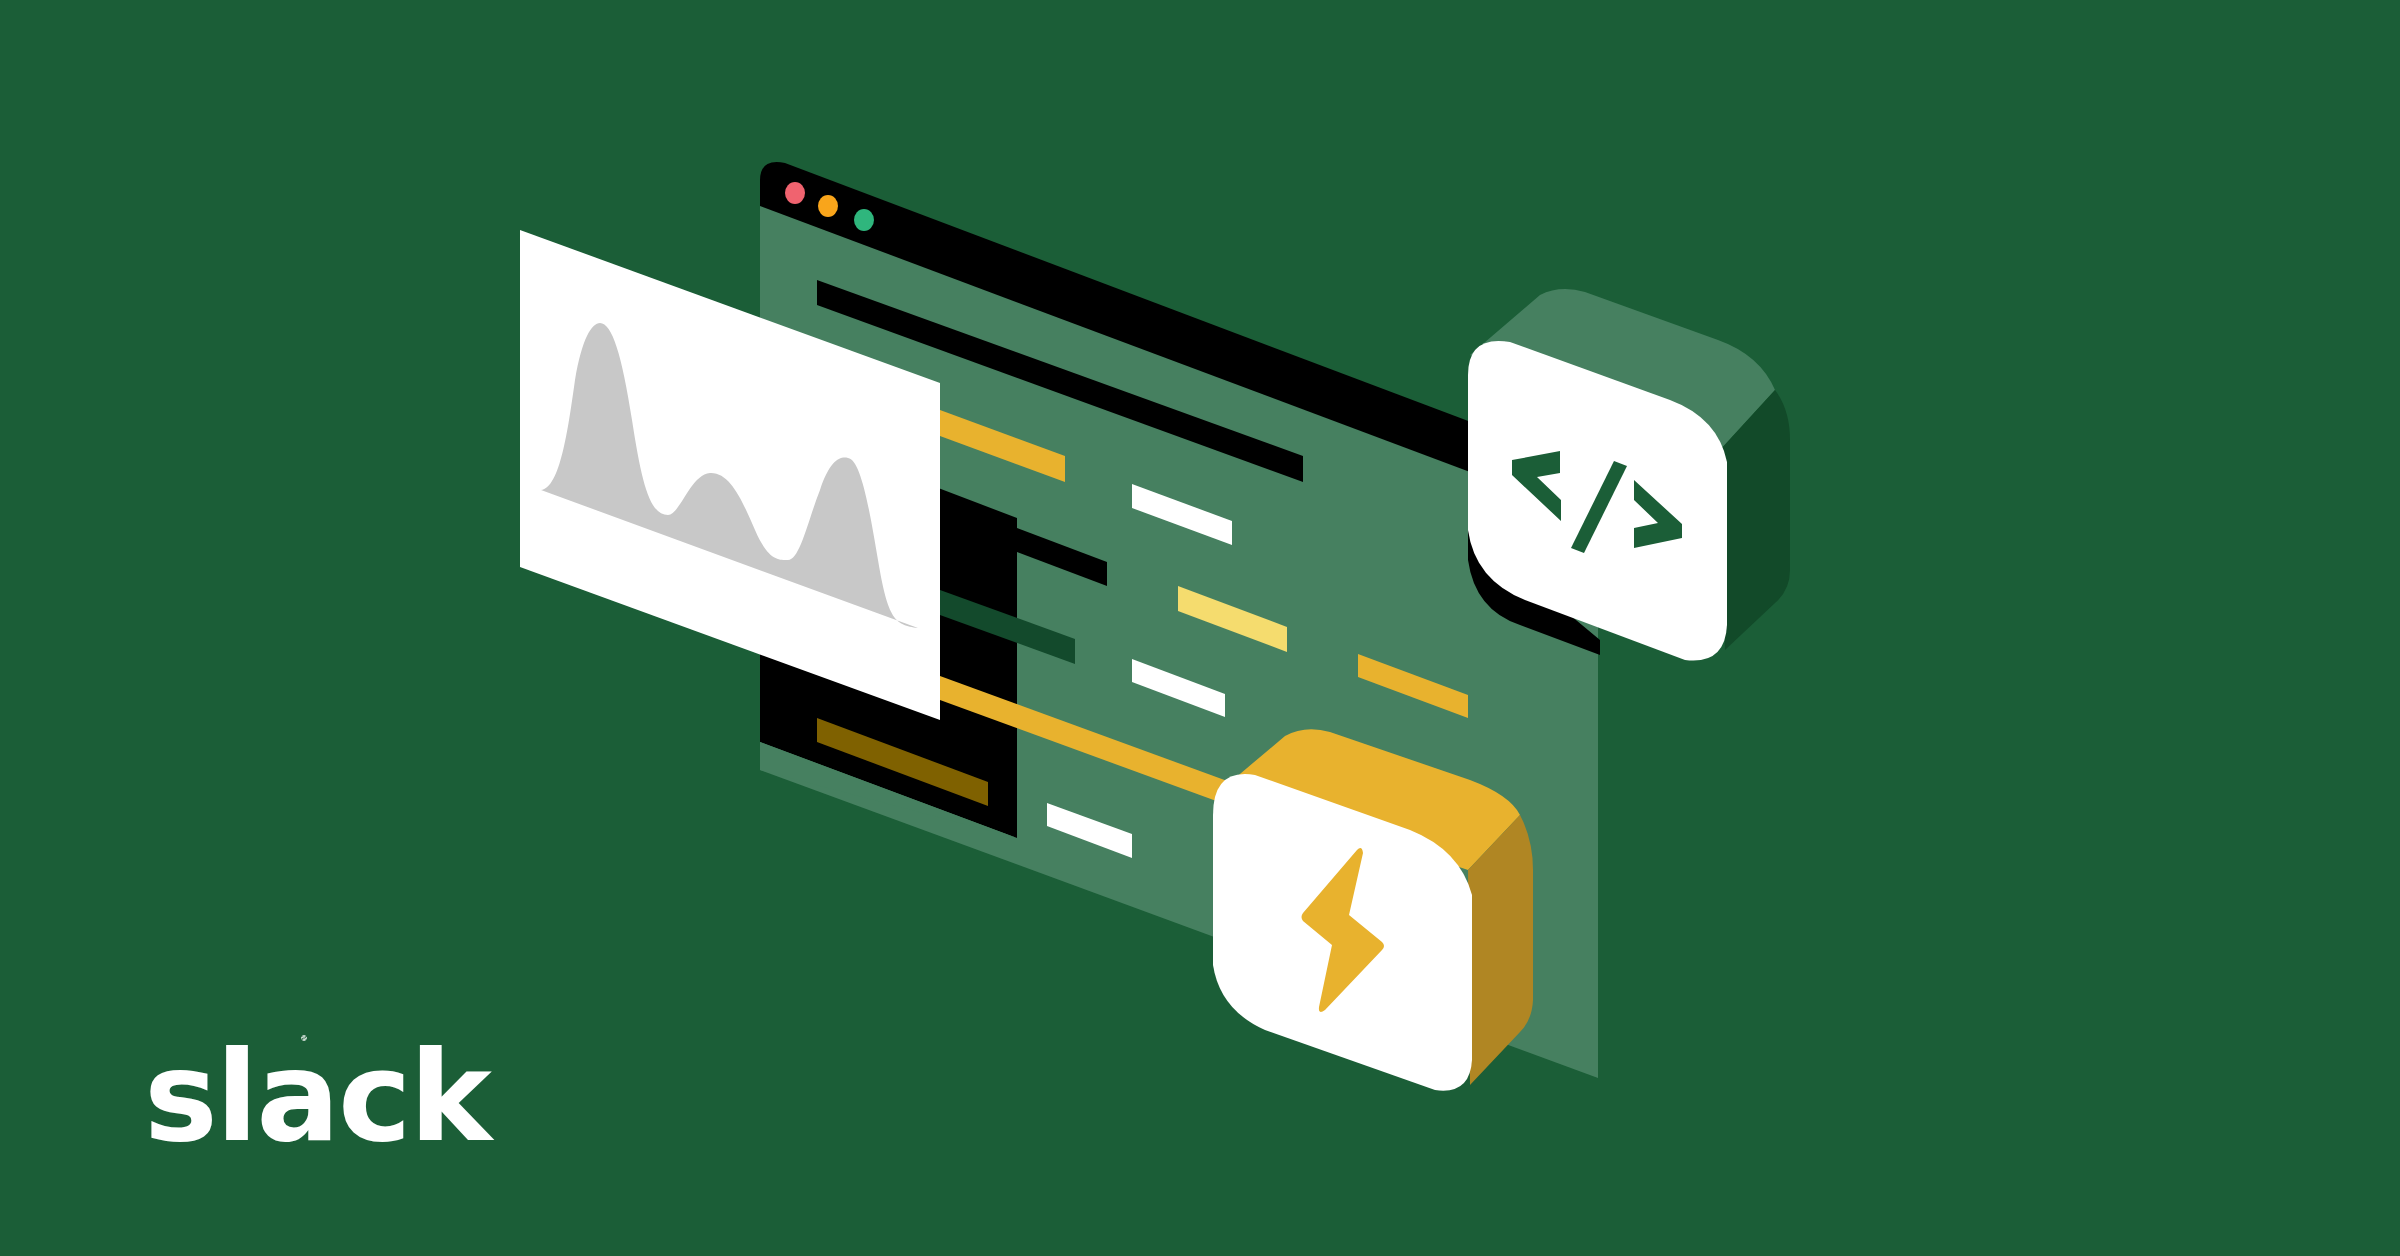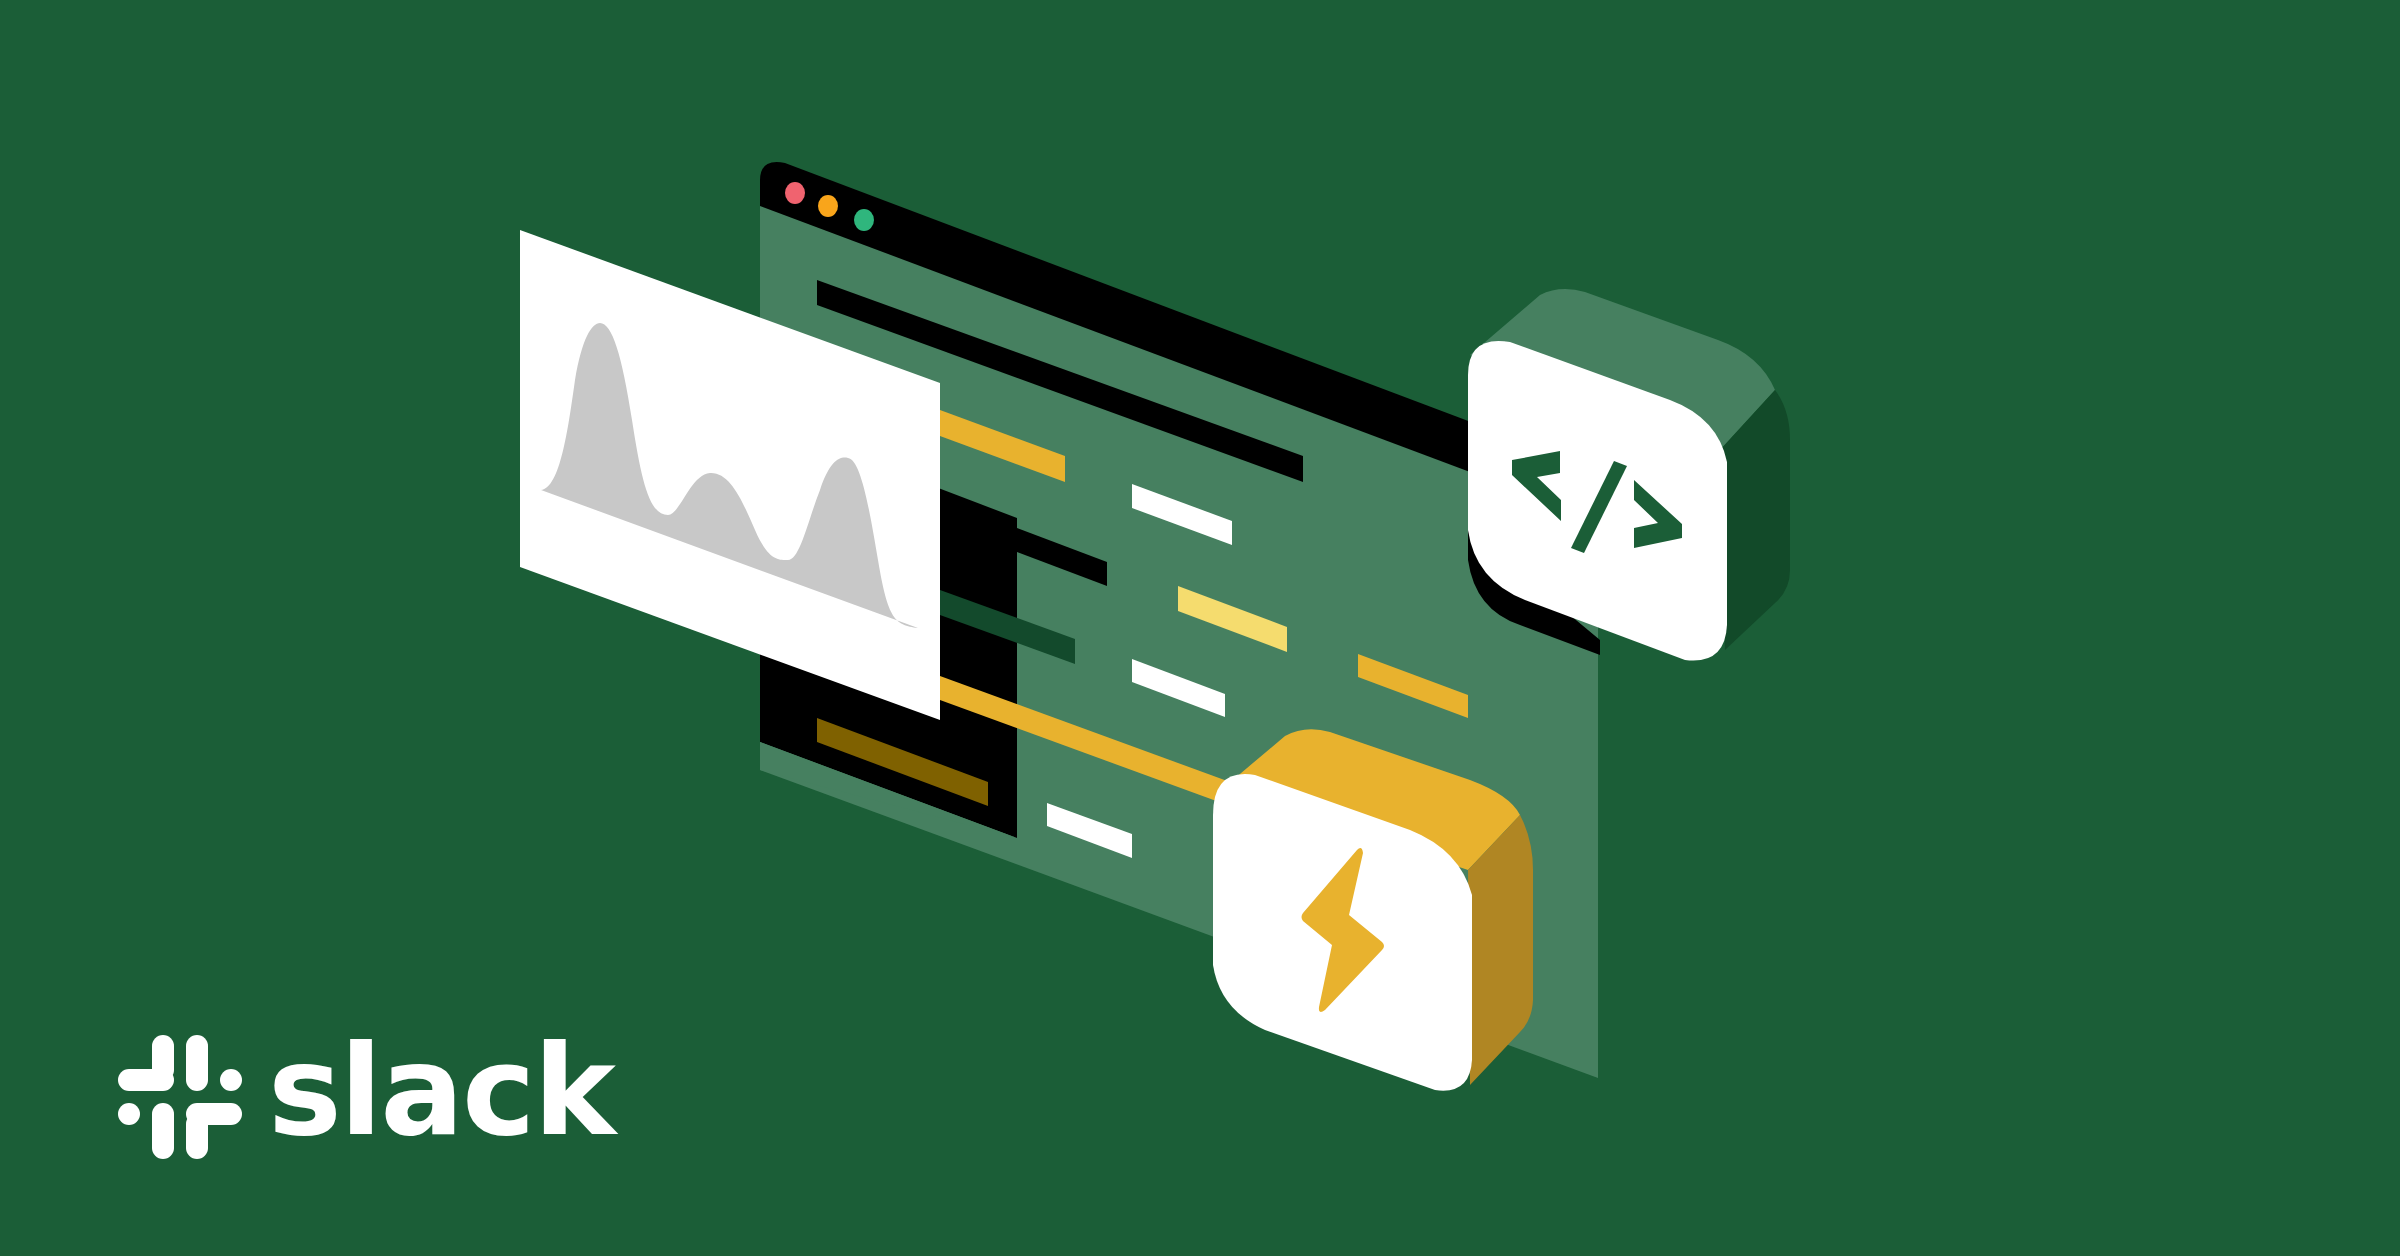--- a/index.html
+++ b/index.html
@@ -1,18 +1,18 @@
 <!DOCTYPE html>
 <html><head>
   <meta charset="utf-8">
   <style>
     html, body { margin: 0; padding: 0; }
     body { width: 2400px; height: 1256px; overflow: hidden; background: #1b5e37; font-family: "Liberation Sans", sans-serif; }
     #stage { position: absolute; left: 0; top: 0; width: 2400px; height: 1256px; }
-    #brand { position: absolute; left: 118px; top: 1035px; height: 130px; display: flex; align-items: flex-start; }
+    #brand { position: absolute; left: 118px; top: 1035px; height: 130px; display: flex; align-items: center; flex-direction: column; }
     #brand-text { color: #ffffff; font-family: "DejaVu Sans", sans-serif; font-weight: bold; font-size: 124px; letter-spacing: -2px; margin-left: 26px; line-height: 1; position: relative; top: -6px; }
   </style>
 </head>
 <body>
 
 <svg id="stage" viewBox="0 0 2400 1256" xmlns="http://www.w3.org/2000/svg">
   <rect x="0" y="0" width="2400" height="1256" fill="#1b5e37"></rect>
 
   <g>
 

